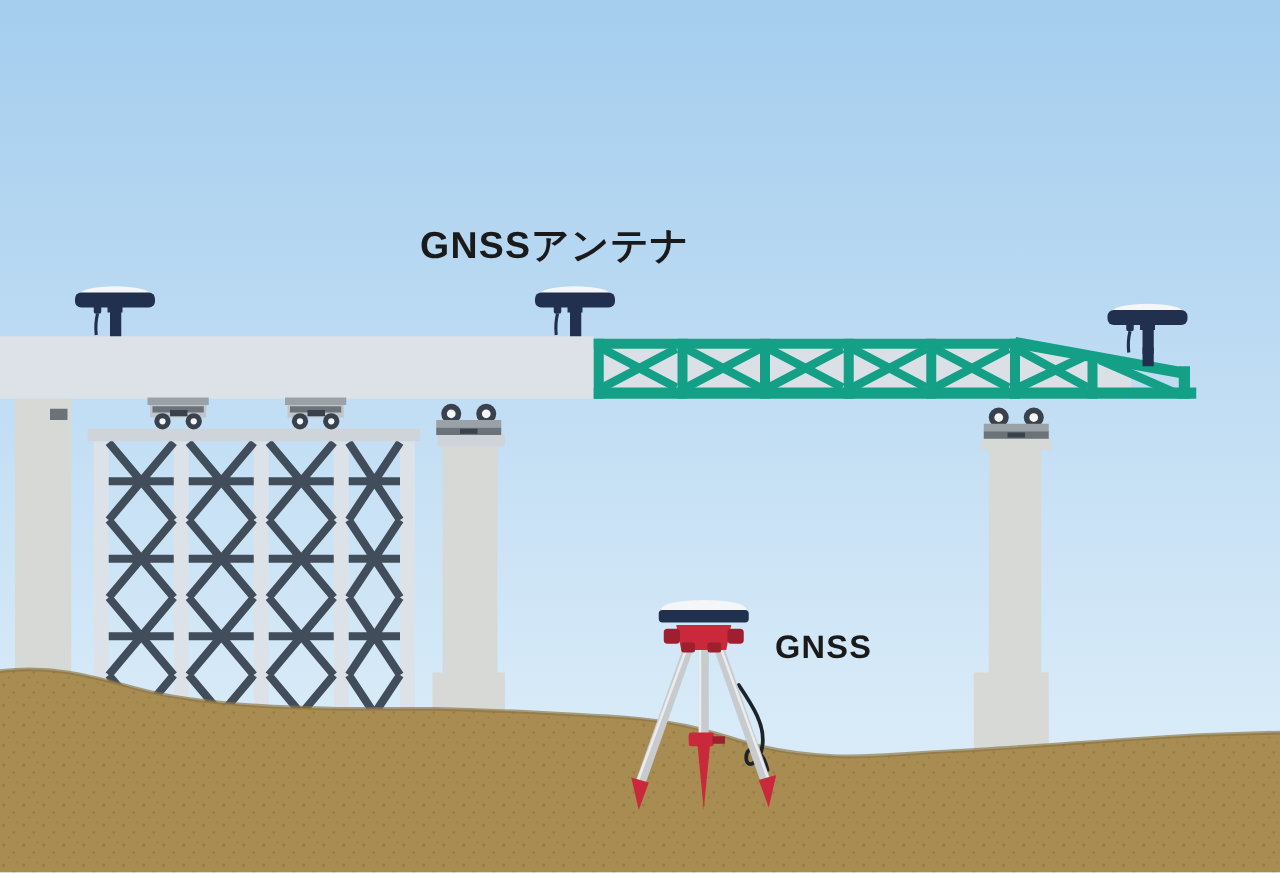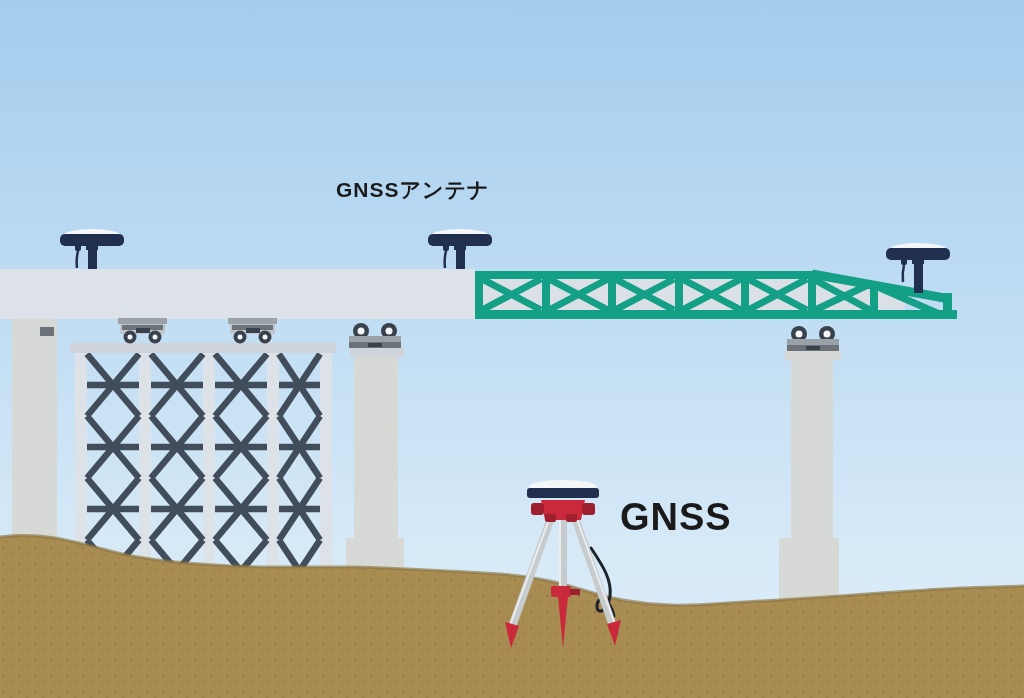--- a/index.html
+++ b/index.html
@@ -15,22 +15,22 @@
   .stage{
     position:relative; width:1024px; height:698px; overflow:hidden;
     font-family:"Liberation Sans","DejaVu Sans",sans-serif;
     background:linear-gradient(to bottom, var(--sky-top) 0%, var(--sky-bottom) 84%);
   }
   .stage svg{position:absolute; left:0; top:0; display:block;}
   .label{
     position:absolute; color:var(--text); font-weight:bold;
     letter-spacing:1px; white-space:nowrap; user-select:none;
   }
-  .label-antenna{left:336px; top:176px; font-size:21px;}
-  .label-base{left:620px; top:499px; font-size:38px; line-height:37px;}
+  .label-antenna{left:336px; top:176px; font-size:30px;}
+  .label-base{left:620px; top:499px; font-size:26px; line-height:37px;}
   .label-base span{display:block;}
   
   .f-concrete{fill:var(--concrete)} .f-concrete2{fill:var(--concrete-dark)}
   .f-backing{fill:var(--truss-backing)} .f-pier{fill:var(--pier)}
   .f-navy{fill:var(--navy)} .f-white{fill:#f4f6f8}
   .f-teal{fill:var(--truss-green)}
   .s-teal{stroke:var(--truss-green);stroke-width:7;fill:none}
   .s-tealthick{stroke:var(--truss-green);stroke-width:9;fill:none}
   .s-brace{stroke:var(--brace);stroke-width:6.5;fill:none}
   .f-steelmid{fill:var(--steel-mid)} .f-steeldark{fill:var(--steel-dark)}

